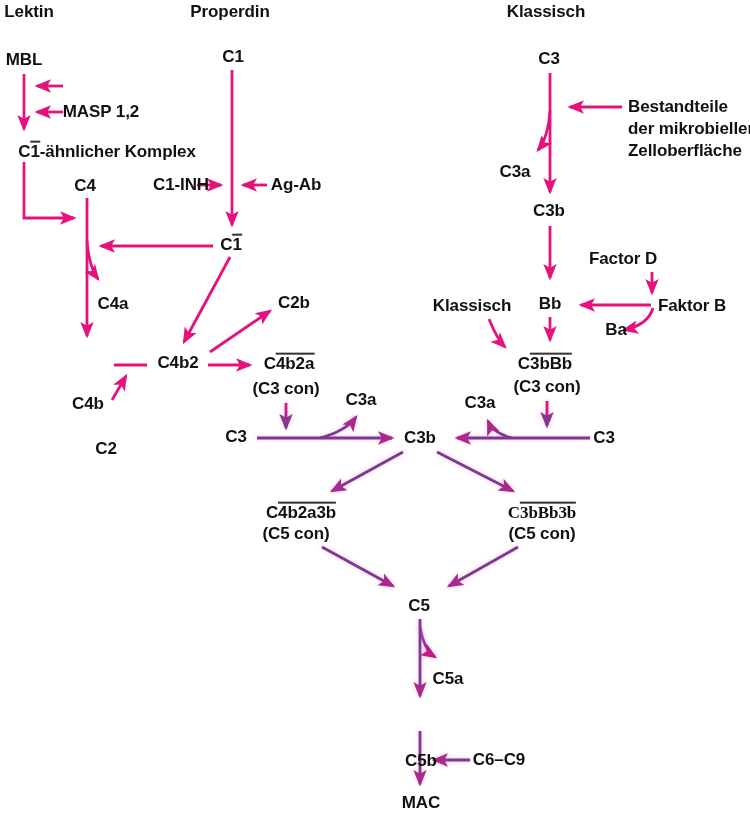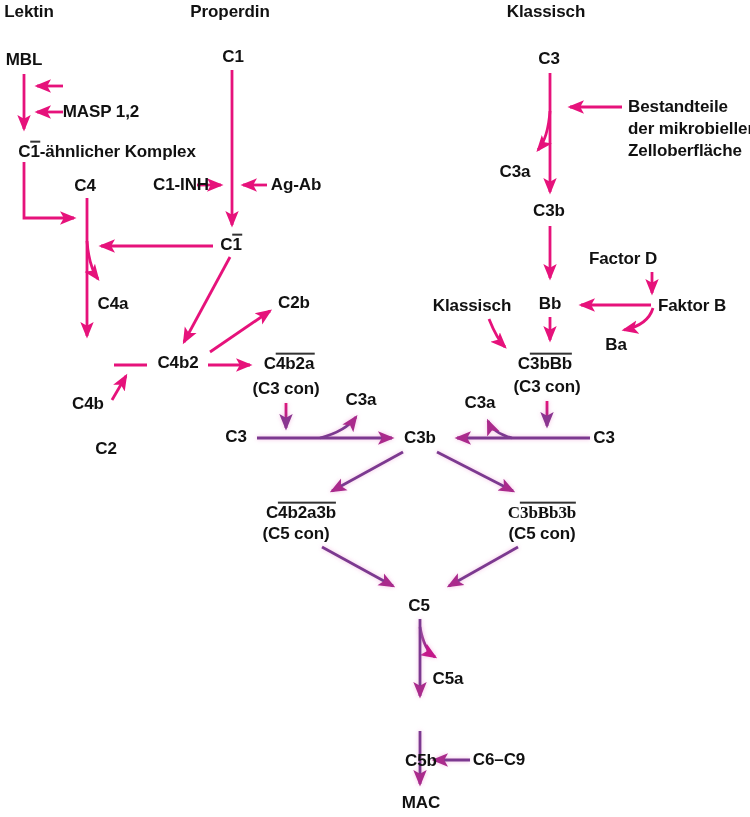--- a/index.html
+++ b/index.html
@@ -125,21 +125,21 @@
   <div class="lbl block" style="left:628px;top:96px;">
     <div>Bestandteile</div>
     <div>der mikrobiellen</div>
     <div>Zelloberfläche</div>
   </div>
   <div class="lbl" style="left:515px;top:172px;">C3a</div>
   <div class="lbl" style="left:549px;top:211px;">C3b</div>
   <div class="lbl" style="left:550px;top:304px;">Bb</div>
   <div class="lbl" style="left:623px;top:259px;">Factor D</div>
   <div class="lbl" style="left:692px;top:306px;">Faktor B</div>
-  <div class="lbl" style="left:616px;top:345px;">Ba</div>
+  <div class="lbl" style="left:616px;top:330px;">Ba</div>
   <div class="lbl" style="left:472px;top:306px;">Klassisch</div>
   <div class="lbl" style="left:545px;top:363px;"><span>C</span><span class="bar">3bBb</span></div>
   <div class="lbl" style="left:547px;top:387px;">(C3 con)</div>
 
   <div class="lbl" style="left:301px;top:512px;"><span>C</span><span class="bar">4b2a3b</span></div>
   <div class="lbl" style="left:296px;top:534px;">(C5 con)</div>
   <div class="lbl" style="left:542px;top:512px;font-family:Liberation Serif, serif;"><span>C</span><span class="bar">3bBb3b</span></div>
   <div class="lbl" style="left:542px;top:534px;">(C5 con)</div>
 
   <div class="lbl" style="left:419px;top:606px;">C5</div>

